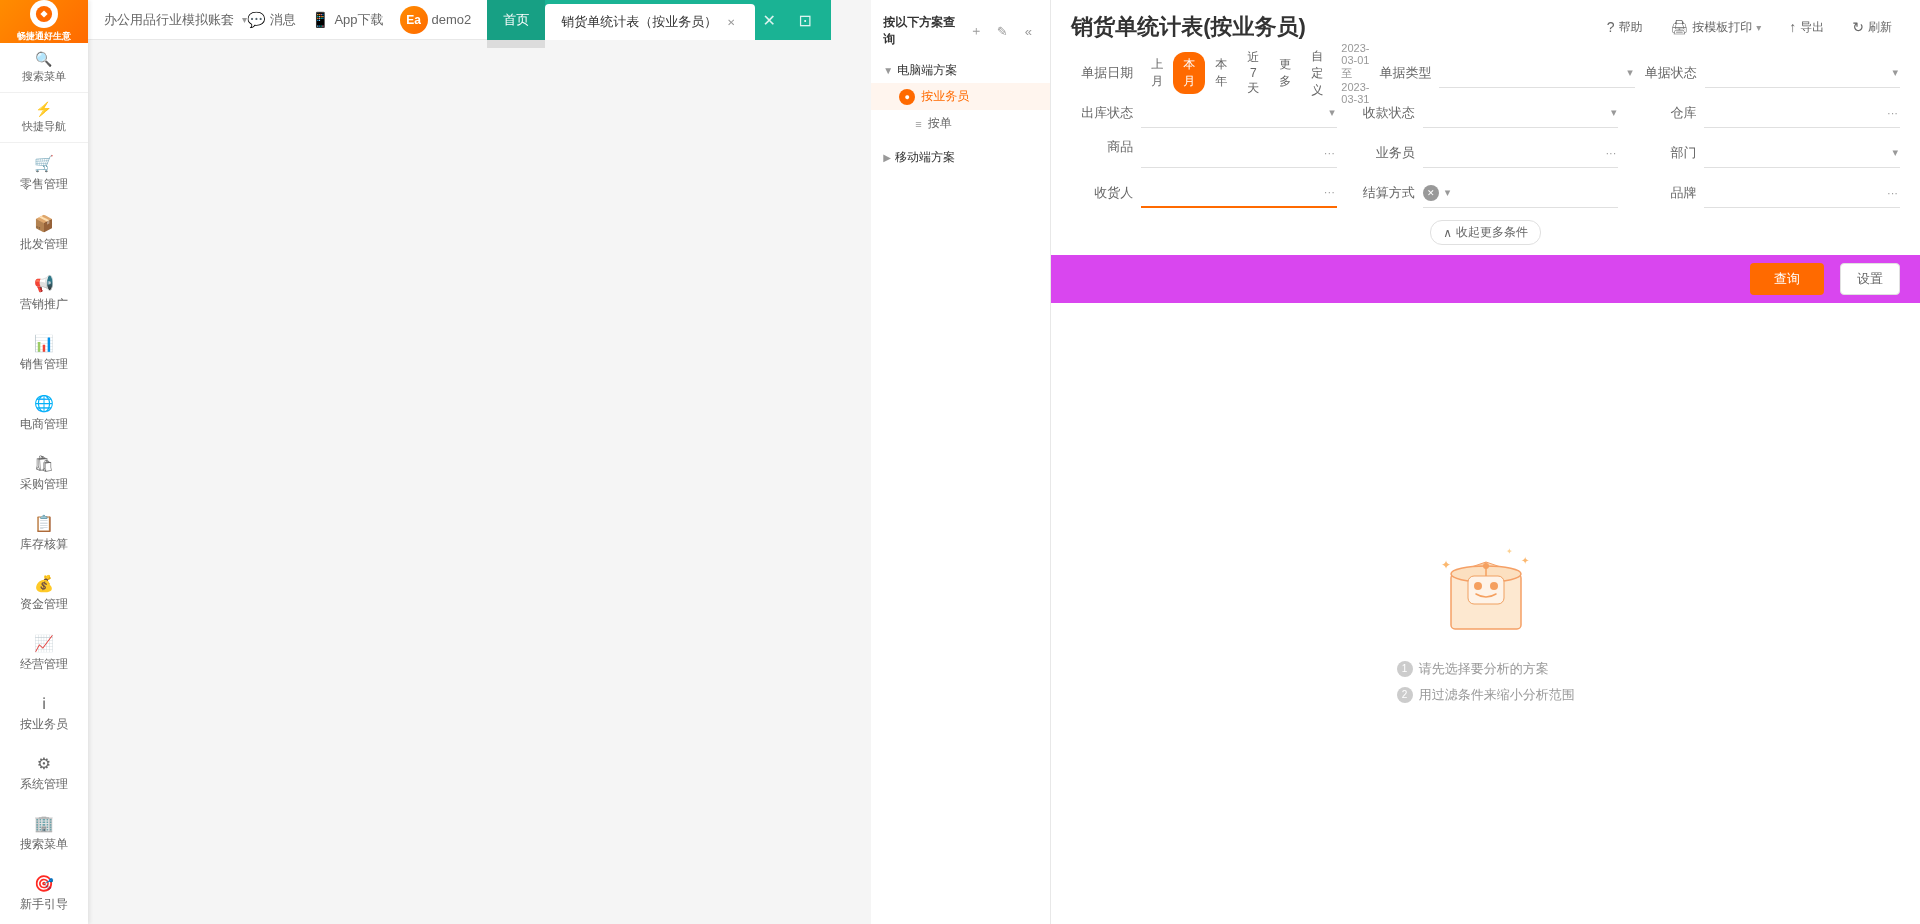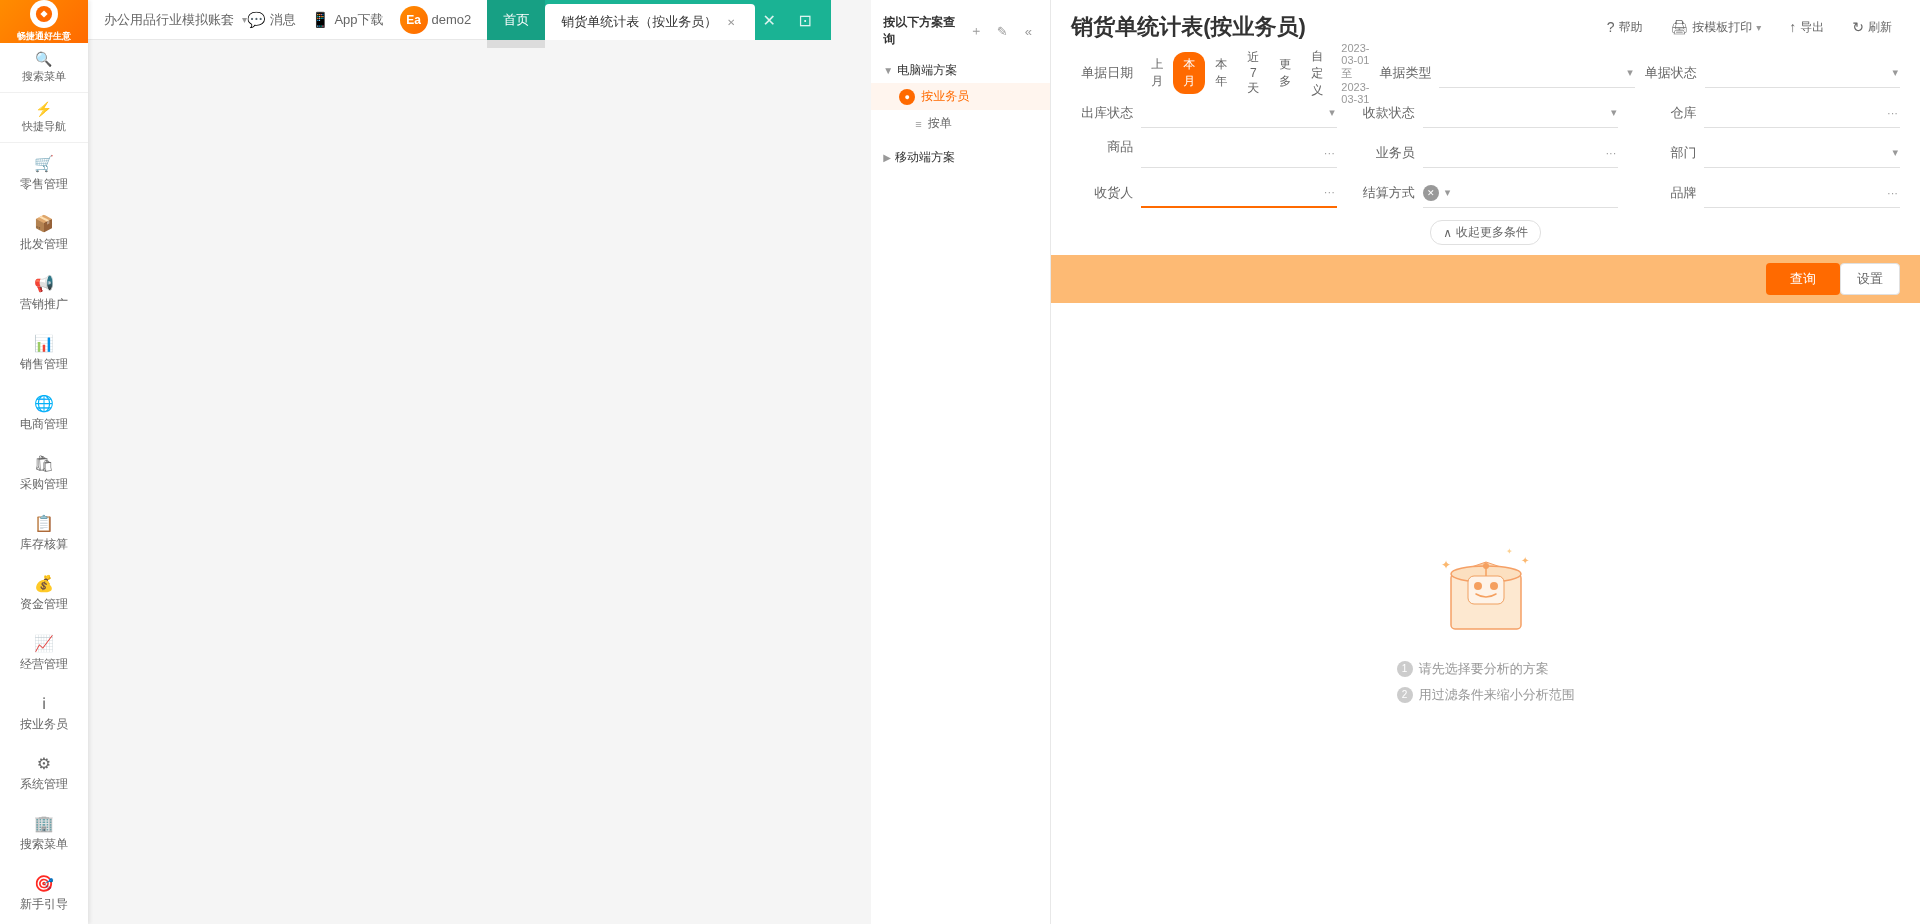--- a/index.html
+++ b/index.html
@@ -769,21 +769,21 @@
         </div>
 
         <div class="collapse-row">
           <button class="collapse-btn">
             <span>∧</span>
             <span>收起更多条件</span>
           </button>
         </div>
       </div>
 
-      <div style="display:flex;justify-content:flex-end;padding:8px 20px;gap:0;background:#fdba74;flex-shrink:0;">
+      <div style="display:flex;justify-content:flex-end;padding:8px 20px;gap:16px;background:#d946ef;flex-shrink:0;">
         <button class="btn-query">查询</button>
         <button class="btn-settings">设置</button>
       </div>
 
       <div class="empty-state">
         <div class="empty-state-content">
 
           <div class="empty-icon-container">
             <svg viewBox="0 0 120 120" width="120" height="120">
 

